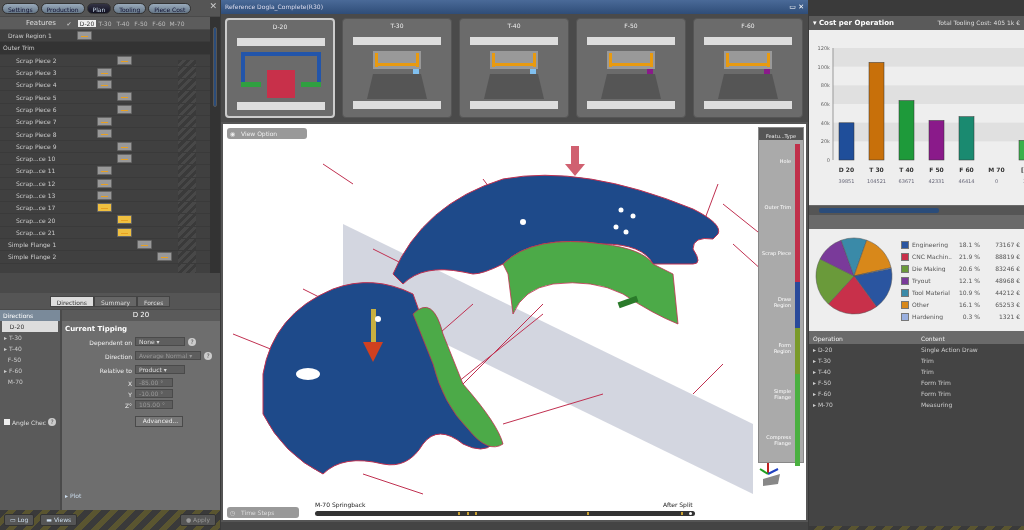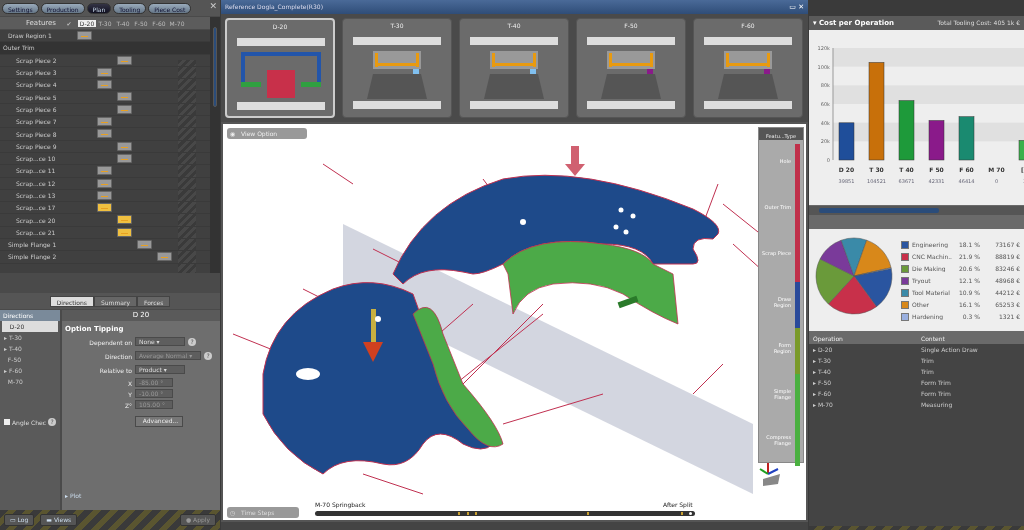--- a/index.html
+++ b/index.html
@@ -238,21 +238,21 @@
       </div>
     <div style="position:absolute;left:4px;top:108px;font-size:6px;display:flex;align-items:center;gap:2px">
       <span style="width:6px;height:6px;background:#eee;display:inline-block"></span>
       <span>Angle Chec</span>
       <span class="help" style="position:static">?</span>
     </div>
   </div>
 
   <div class="abs form">
     <div class="formHead">D 20</div>
-    <div style="position:absolute;left:3px;top:15px;font-size:7px;font-weight:bold;color:#fff">Option Tipping</div>
+    <div style="position:absolute;left:3px;top:15px;font-size:7px;font-weight:bold;color:#fff">Current Tipping</div>
     <div class="fl" style="left:0;top:29px">Dependent on</div>
     <div class="fsel" style="left:73px;top:27px;width:50px"><span>None</span> ▾</div>
     <div class="help" style="left:126px;top:28px">?</div>
     <div class="fl" style="left:0;top:43px">Direction</div>
     <div class="fsel" style="left:73px;top:41px;width:66px;color:#999"><span>Average Normal</span> ▾</div>
     <div class="help" style="left:142px;top:42px">?</div>
     <div class="fl" style="left:0;top:57px">Relative to</div>
     <div class="fsel" style="left:73px;top:55px;width:50px"><span>Product</span> ▾</div>
     <div class="fl" style="left:0;top:70px">X</div>
     <div class="fsel" style="left:73px;top:68px;width:38px;color:#999">-85.00 °</div>

